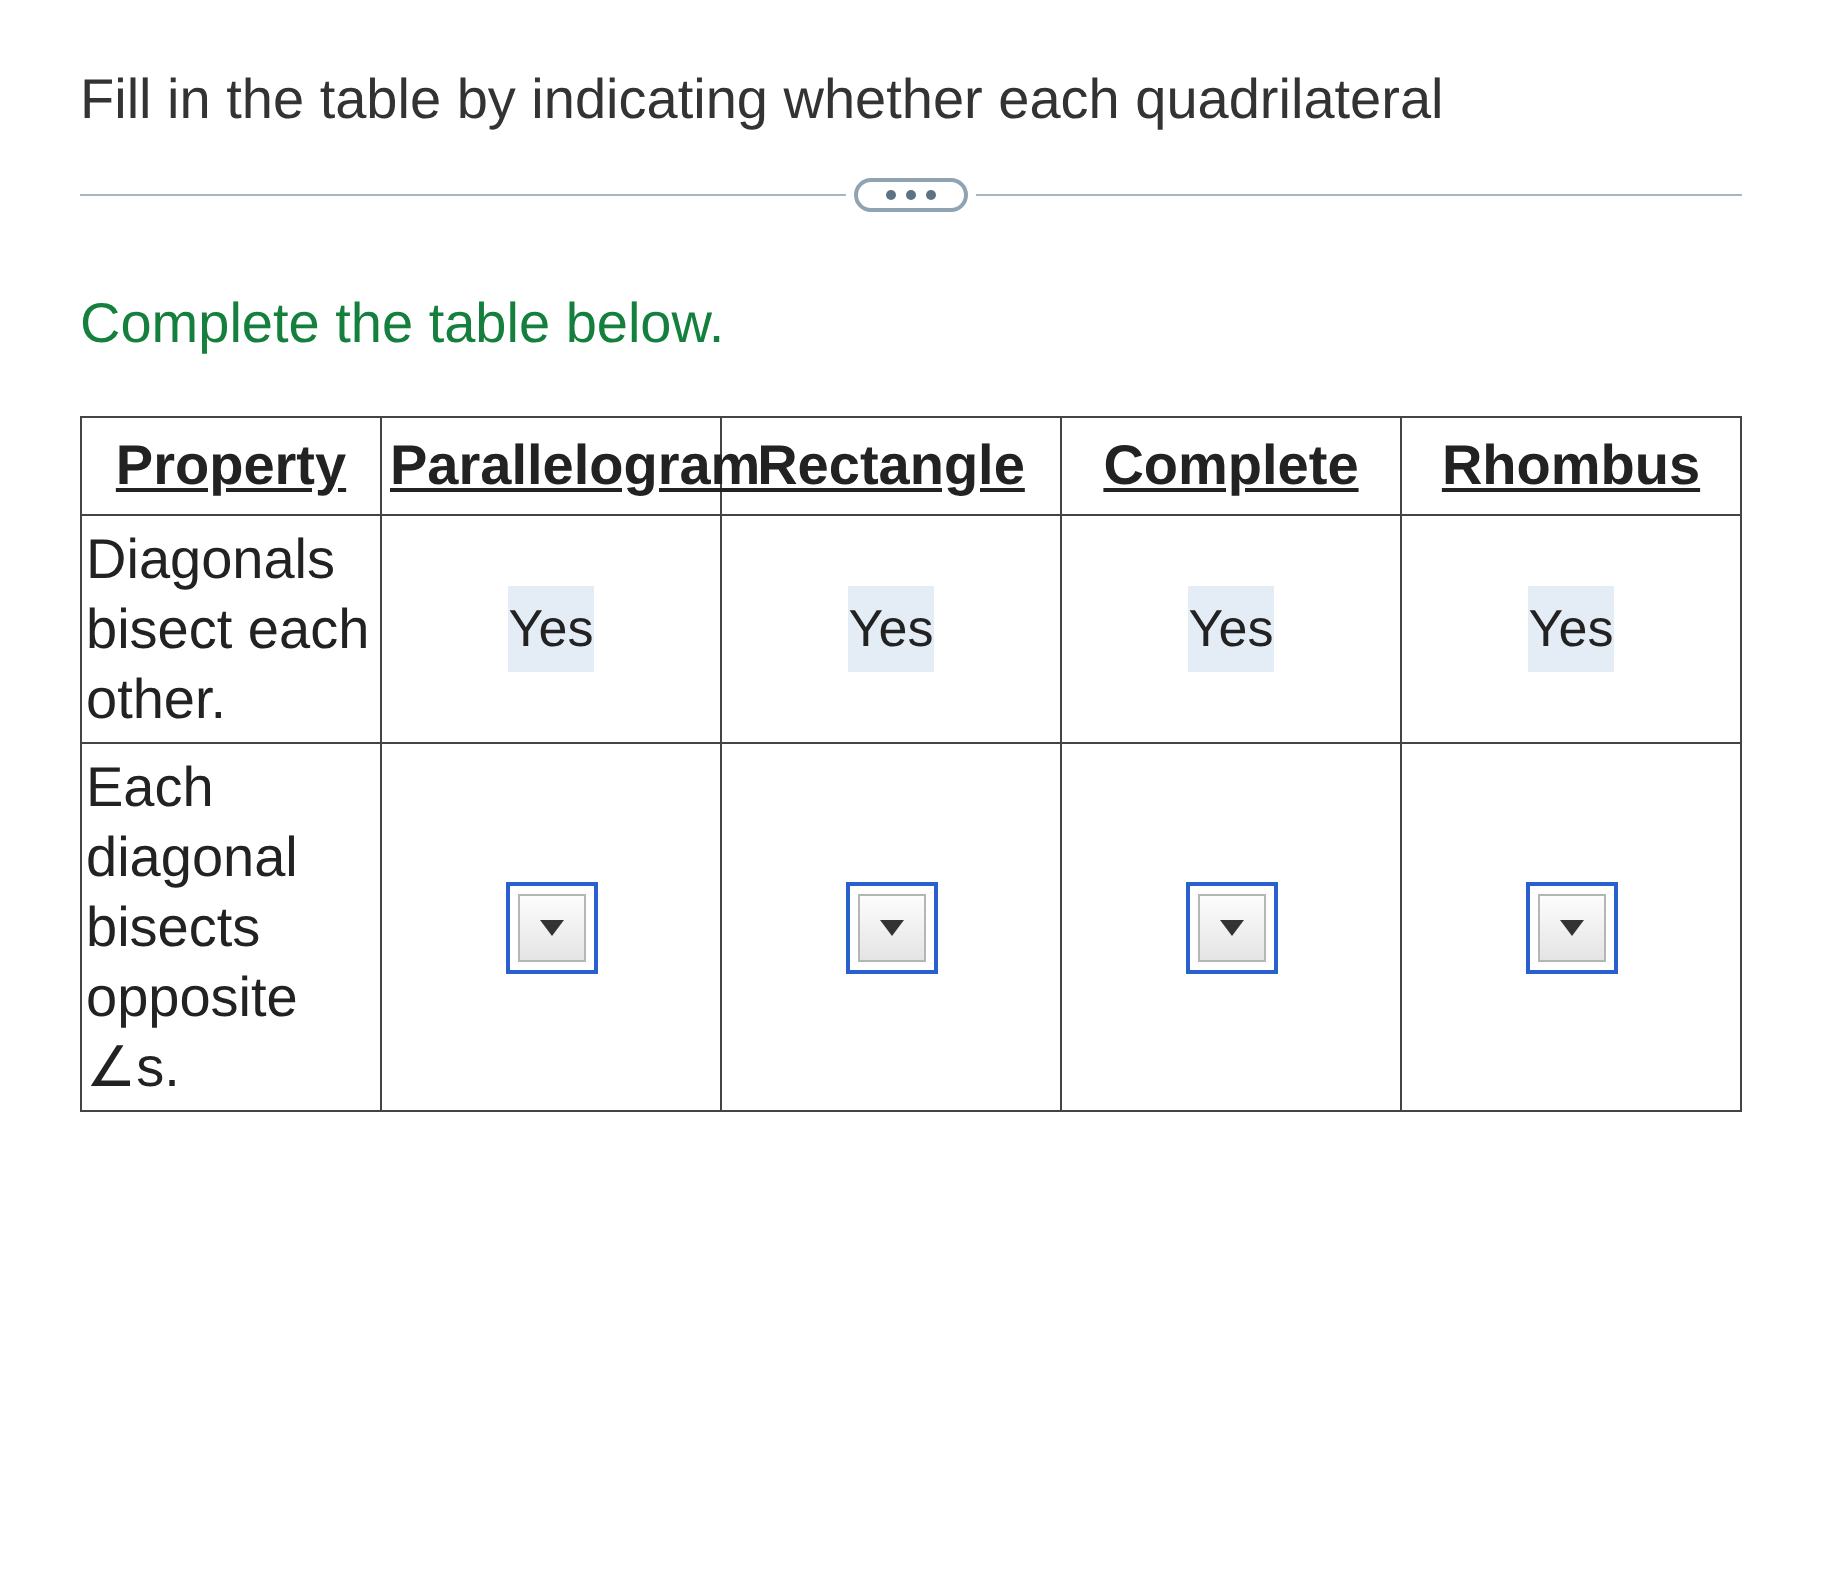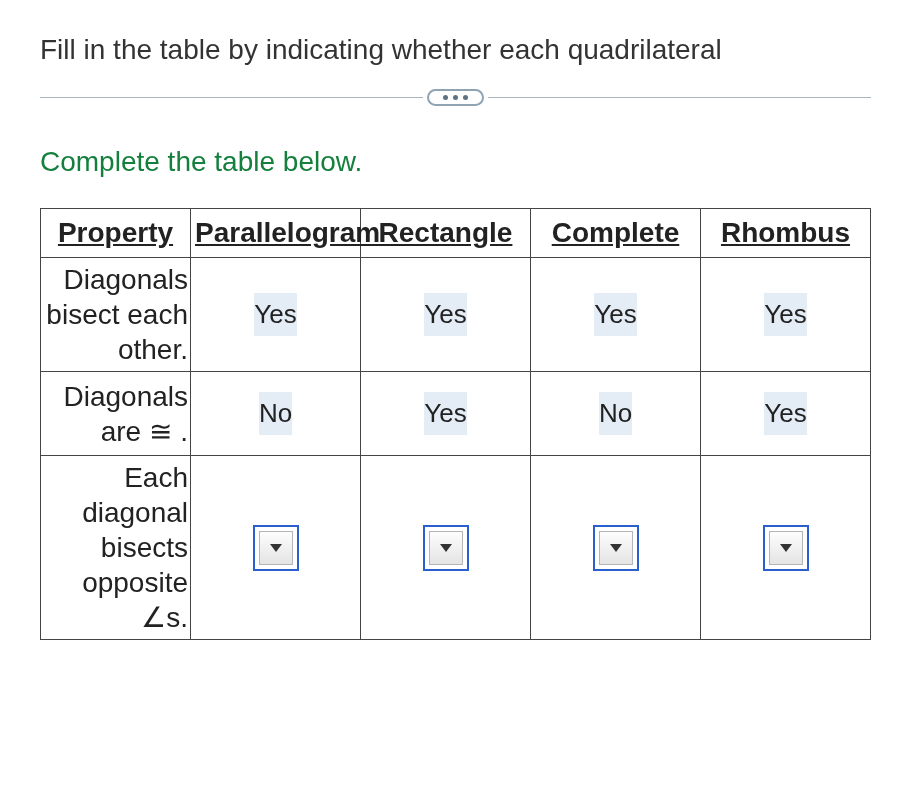--- a/index.html
+++ b/index.html
@@ -67,21 +67,21 @@
       font-size: 28px;
       padding: 8px 4px;
       text-align: center;
       text-decoration: underline;
     }
     table.quad th.prop-col {
       width: 150px;
     }
     table.quad td.property-cell {
       font-size: 28px;
-      text-align: right;
+      text-align: left;
       padding: 4px 2px;
       line-height: 1.25;
     }
     .answer-chip {
       display: inline-block;
       background: #e4ecf6;
       color: #222;
       font-size: 26px;
       padding: 6px 0;
     }
@@ -142,27 +142,20 @@
   </thead>
   <tbody id="table-body">
   <tr>
         <td class="property-cell">Diagonals bisect each other.</td>
         <td class="answer-cell"><span class="answer-chip">Yes</span></td>
         <td class="answer-cell"><span class="answer-chip">Yes</span></td>
         <td class="answer-cell"><span class="answer-chip">Yes</span></td>
         <td class="answer-cell"><span class="answer-chip">Yes</span></td>
       </tr>
       <tr>
-        <td class="property-cell">Diagonals are ≅ .</td>
-        <td class="answer-cell"><span class="answer-chip">No</span></td>
-        <td class="answer-cell"><span class="answer-chip">Yes</span></td>
-        <td class="answer-cell"><span class="answer-chip">No</span></td>
-        <td class="answer-cell"><span class="answer-chip">Yes</span></td>
-      </tr>
-      <tr>
         <td class="property-cell">Each diagonal bisects opposite <span class="angle-sym">∠</span>s.</td>
         <td class="answer-cell"><span class="dropdown">
             <span class="dropdown-inner">
               <svg viewBox="0 0 14 10">
                 <polygon points="1,1 13,1 7,9" fill="#333"></polygon>
               </svg>
             </span>
           </span></td>
         <td class="answer-cell"><span class="dropdown">
             <span class="dropdown-inner">

